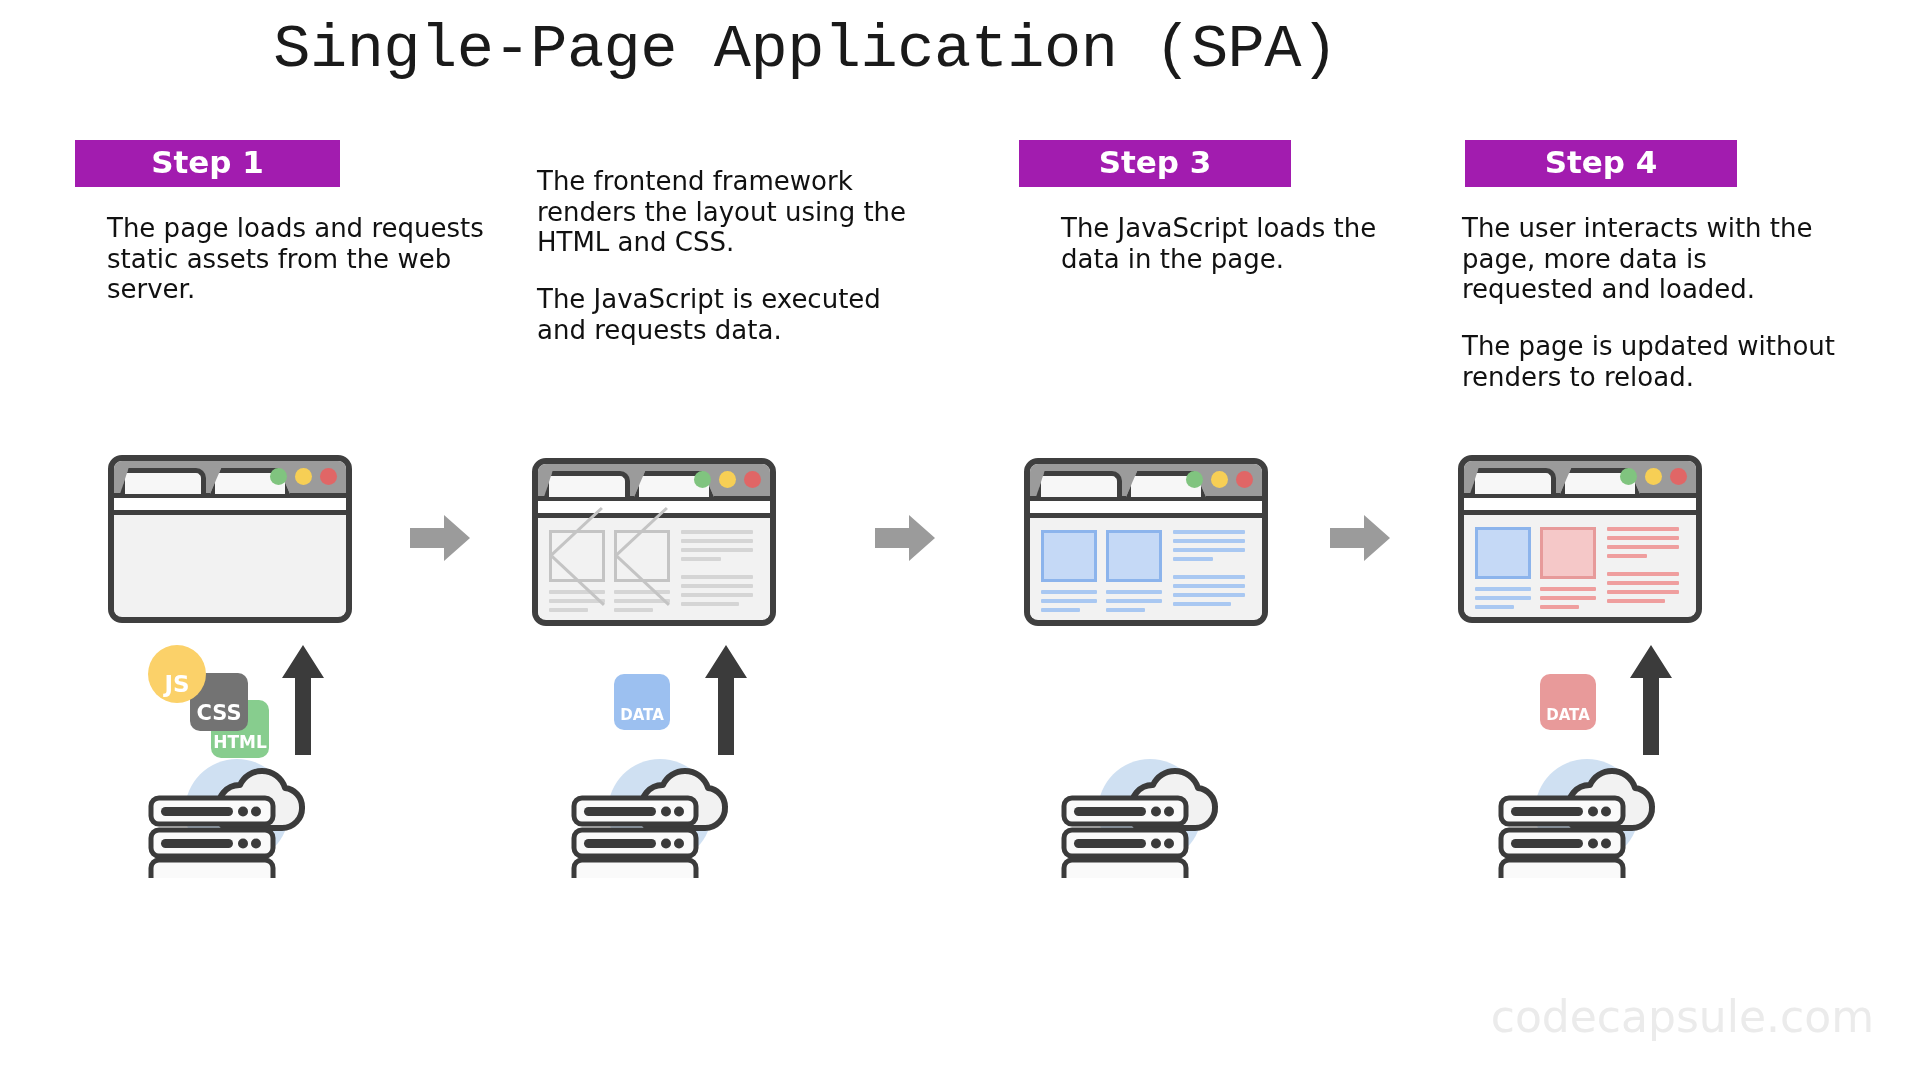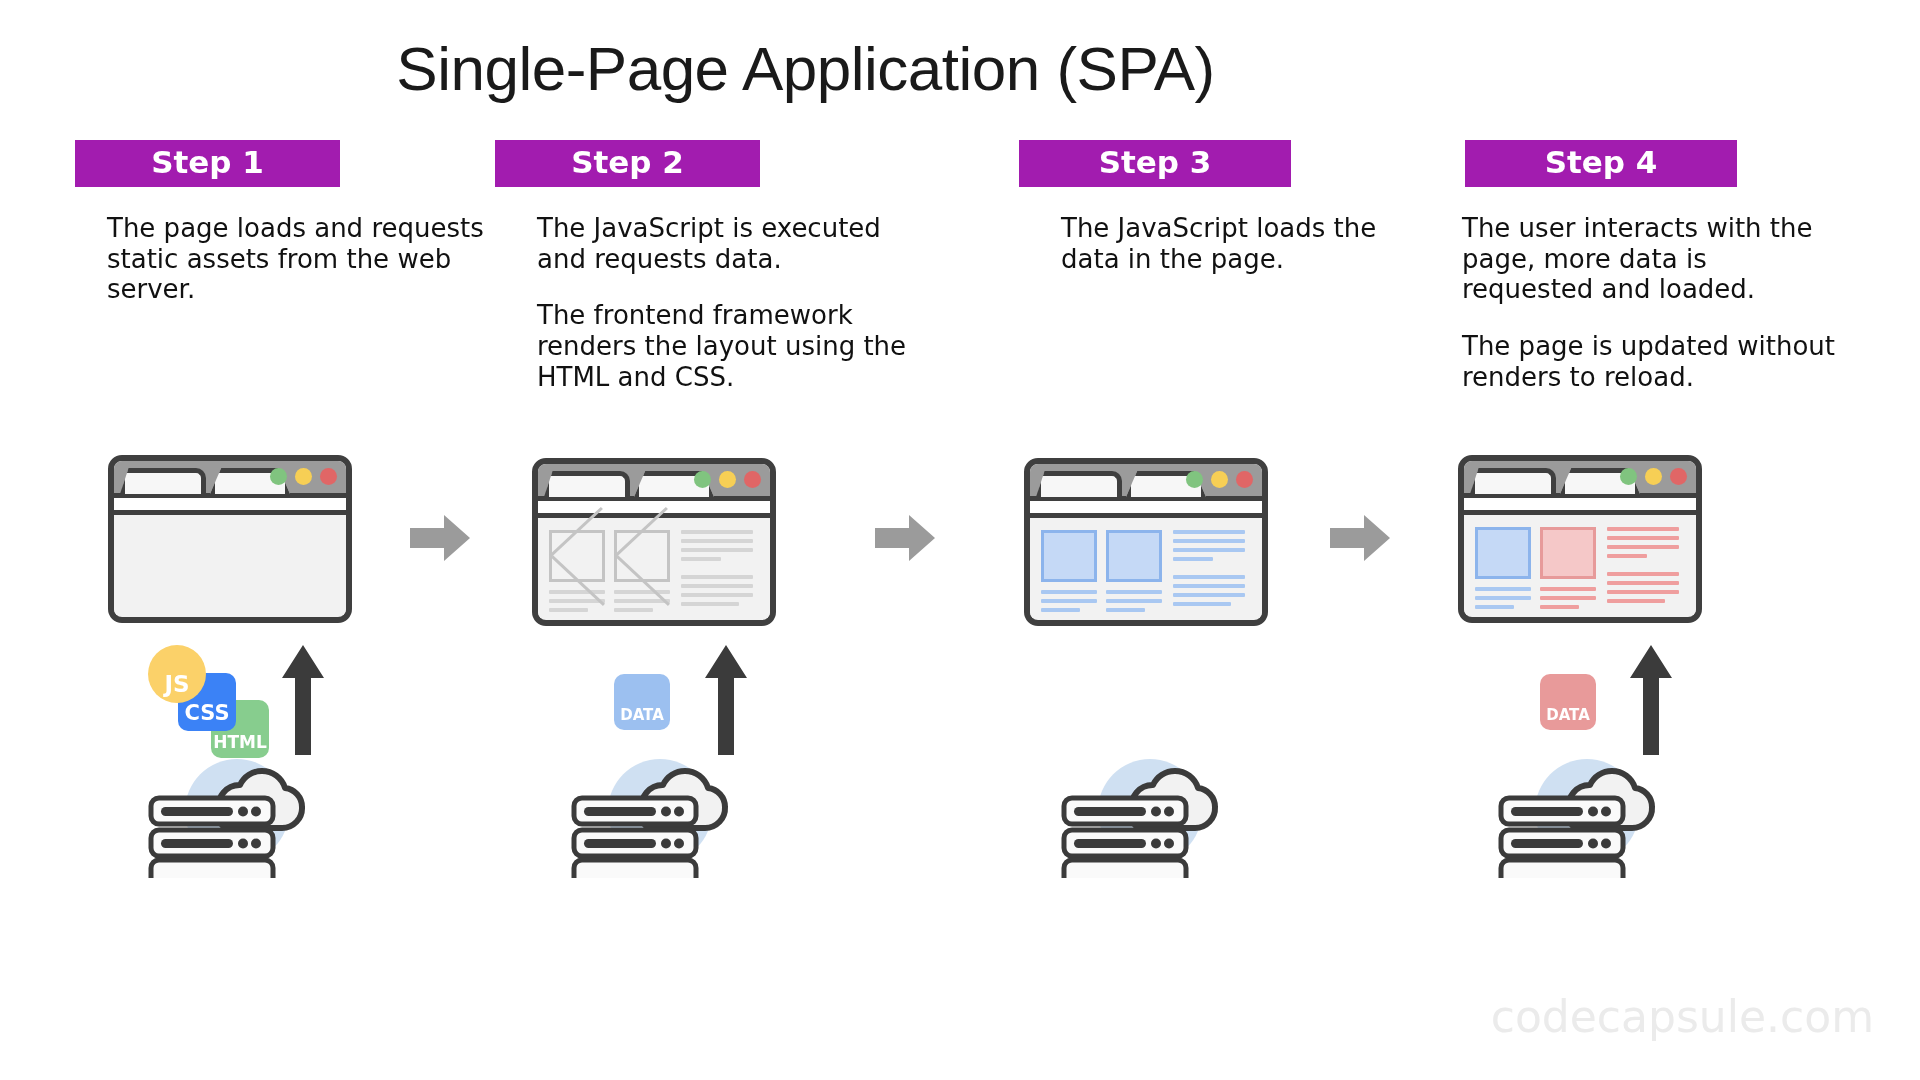--- a/index.html
+++ b/index.html
@@ -9,26 +9,25 @@
     font-family: "DejaVu Sans", sans-serif;
     overflow: hidden;
   }
   .page { position: relative; width: 1920px; height: 1080px; }
 
   
   .title {
     position: absolute;
     top: 14px; left: 0; width: 1611px;
     text-align: center;
-    font-family: Liberation Sans, sans-serif;
+    font-family: Liberation Mono, monospace;
     font-size: 62px;
     font-weight: 400;
     color: #1a1a1a;
     letter-spacing: -0.5px;
-    margin-top: 19px;
   }
 
   
   .col { position: absolute; top: 140px; width: 420px; }
   .col1 { left: 75px; }
   .col2 { left: 495px; }
   .col3 { left: 1019px; }
   .col4 { left: 1420px; }
 
   .step-badge {
@@ -155,21 +154,21 @@
     position: absolute;
     border-radius: 10px;
     color: #ffffff;
     font-weight: bold;
     display: flex;
     align-items: flex-end;
     justify-content: center;
     padding-bottom: 6px;
   }
   .badge-js   { width: 58px; height: 58px; background: #fbd169; left: 148px; top: 645px; font-size: 23px; z-index: 3; border-radius: 29px; }
-  .badge-css  { width: 58px; height: 58px; background: #3b82f6; left: 178px; top: 673px; font-size: 21px; z-index: 2; }
+  .badge-css  { width: 58px; height: 58px; background: #737373; left: 190px; top: 673px; font-size: 21px; z-index: 2; }
   .badge-html { width: 58px; height: 58px; background: #87cd8e; left: 211px; top: 700px; font-size: 17px; z-index: 1; }
   .badge-data-blue { width: 56px; height: 56px; background: #9cc0f0; left: 614px; top: 674px; font-size: 15px; }
   .badge-data-red  { width: 56px; height: 56px; background: #e89a9a; left: 1540px; top: 674px; font-size: 15px; }
 
   
   .arrow-up { position: absolute; width: 42px; height: 110px; }
   .au1 { left: 282px; top: 645px; }
   .au2 { left: 705px; top: 645px; }
   .au3 { left: 1630px; top: 645px; }
 
@@ -198,24 +197,23 @@
   <div class="title">Single-Page Application (SPA)</div>
 
   <div class="col col1">
     <div class="step-badge">Step 1</div>
     <div class="step-body">
       <p class="step-para">The page loads and requests static assets from the web server.</p>
     </div>
   </div>
 
   <div class="col col2">
-    <div class="step-badge">Step 2</div>
     <div class="step-body">
+      <p class="step-para">The frontend framework renders the layout using the HTML and CSS.</p>
       <p class="step-para">The JavaScript is executed and requests data.</p>
-      <p class="step-para">The frontend framework renders the layout using the HTML and CSS.</p>
     </div>
   </div>
 
   <div class="col col3">
     <div class="step-badge">Step 3</div>
     <div class="step-body">
       <p class="step-para">The JavaScript loads the data in the page.</p>
     </div>
   </div>
 

